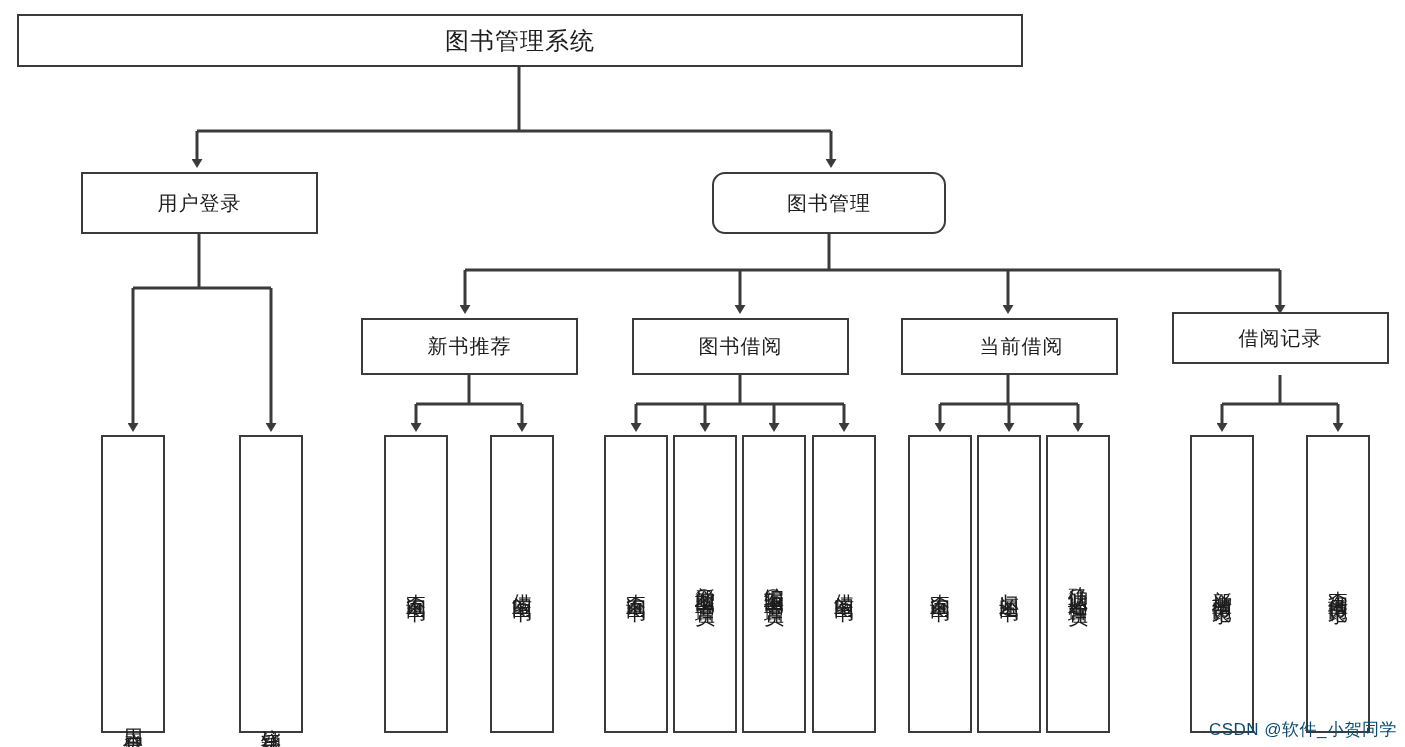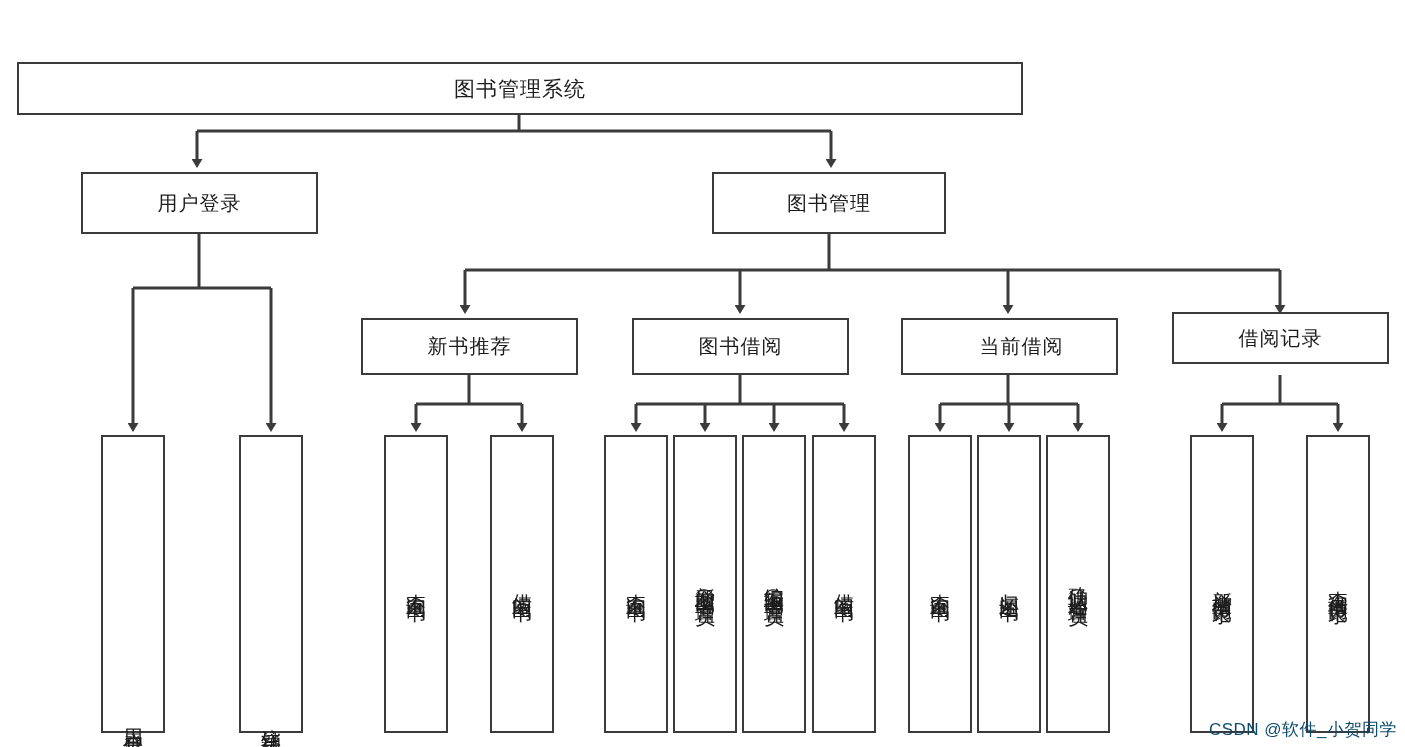--- a/index.html
+++ b/index.html
@@ -28,22 +28,21 @@
     position: absolute;
     box-sizing: border-box;
     background: #ffffff;
     border: 2px solid #3b3b3b;
     display: flex;
     align-items: center;
     justify-content: center;
     color: #1c1c1c;
   }
   .node.root {
-    font-size: 21px;
-    margin-top: 48px;
+    font-size: 24px;
   }
   .node.level2 {
     font-size: 20px;
   }
   .node.leaf {
     font-size: 20px;
     align-items: center;
     justify-content: center;
     padding: 6px 2px;
   }
@@ -128,21 +127,21 @@
   </svg>
 
   <div class="node root" style="left:17px; top:14px; width:1006px; height:53px;">
     <span class="htext">图书管理系统</span>
   </div>
 
   <div class="node level2" style="left:81px; top:172px; width:237px; height:62px;">
     <span class="htext">用户登录</span>
   </div>
 
-  <div class="node level2" style="left:712px; top:172px; width:234px; height:62px;">
+  <div class="node level2" style="left:712px; top:172px; width:234px; height:62px;border-radius:13px;">
     <span class="htext">图书管理</span>
   </div>
 
   <div class="node level2" style="left:632px; top:318px; width:217px; height:57px;">
     <span class="htext">图书借阅</span>
   </div>
 
   <div class="node level2" style="left:361px; top:318px; width:217px; height:57px;">
     <span class="htext">新书推荐</span>
   </div>

